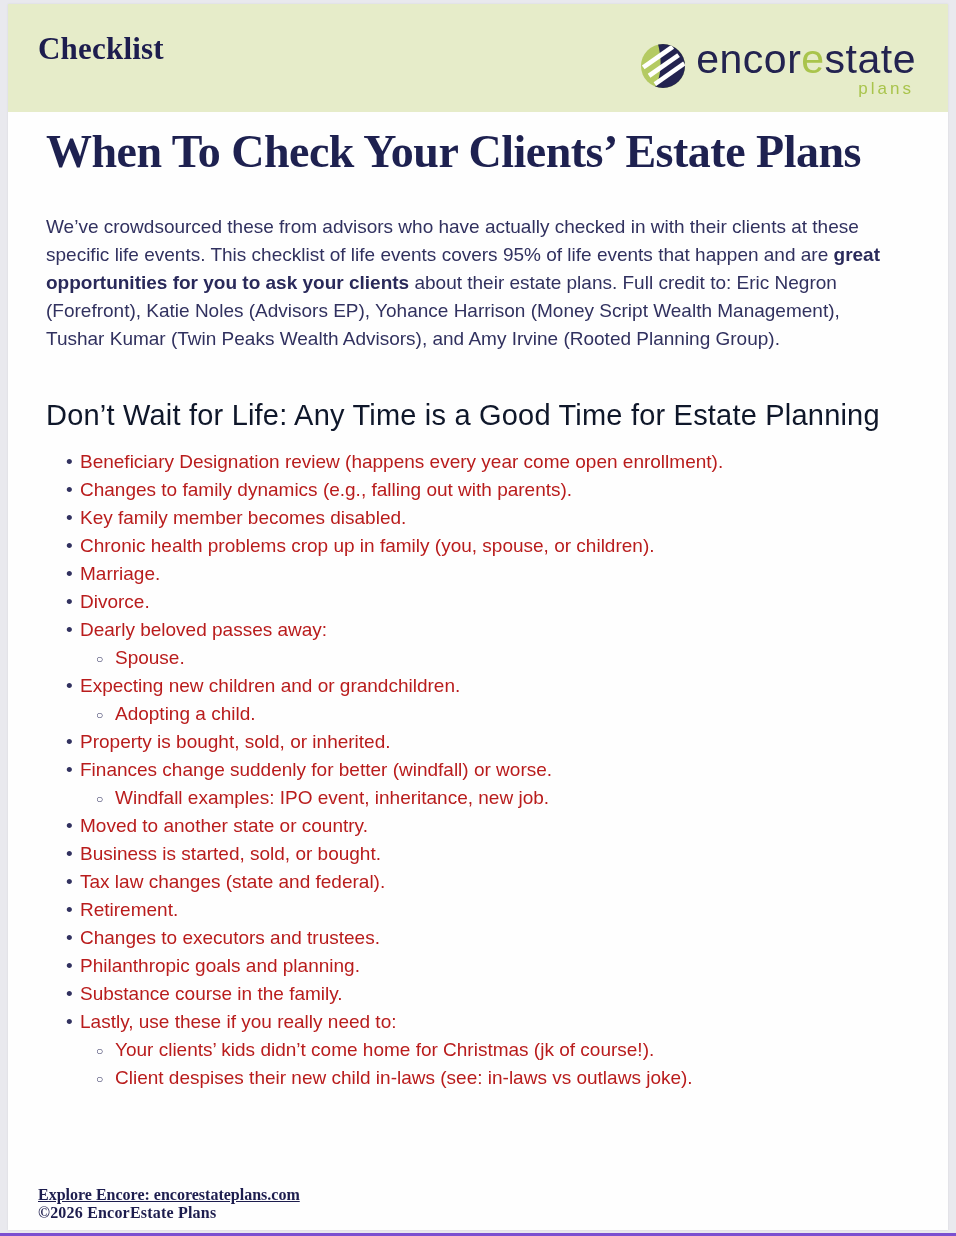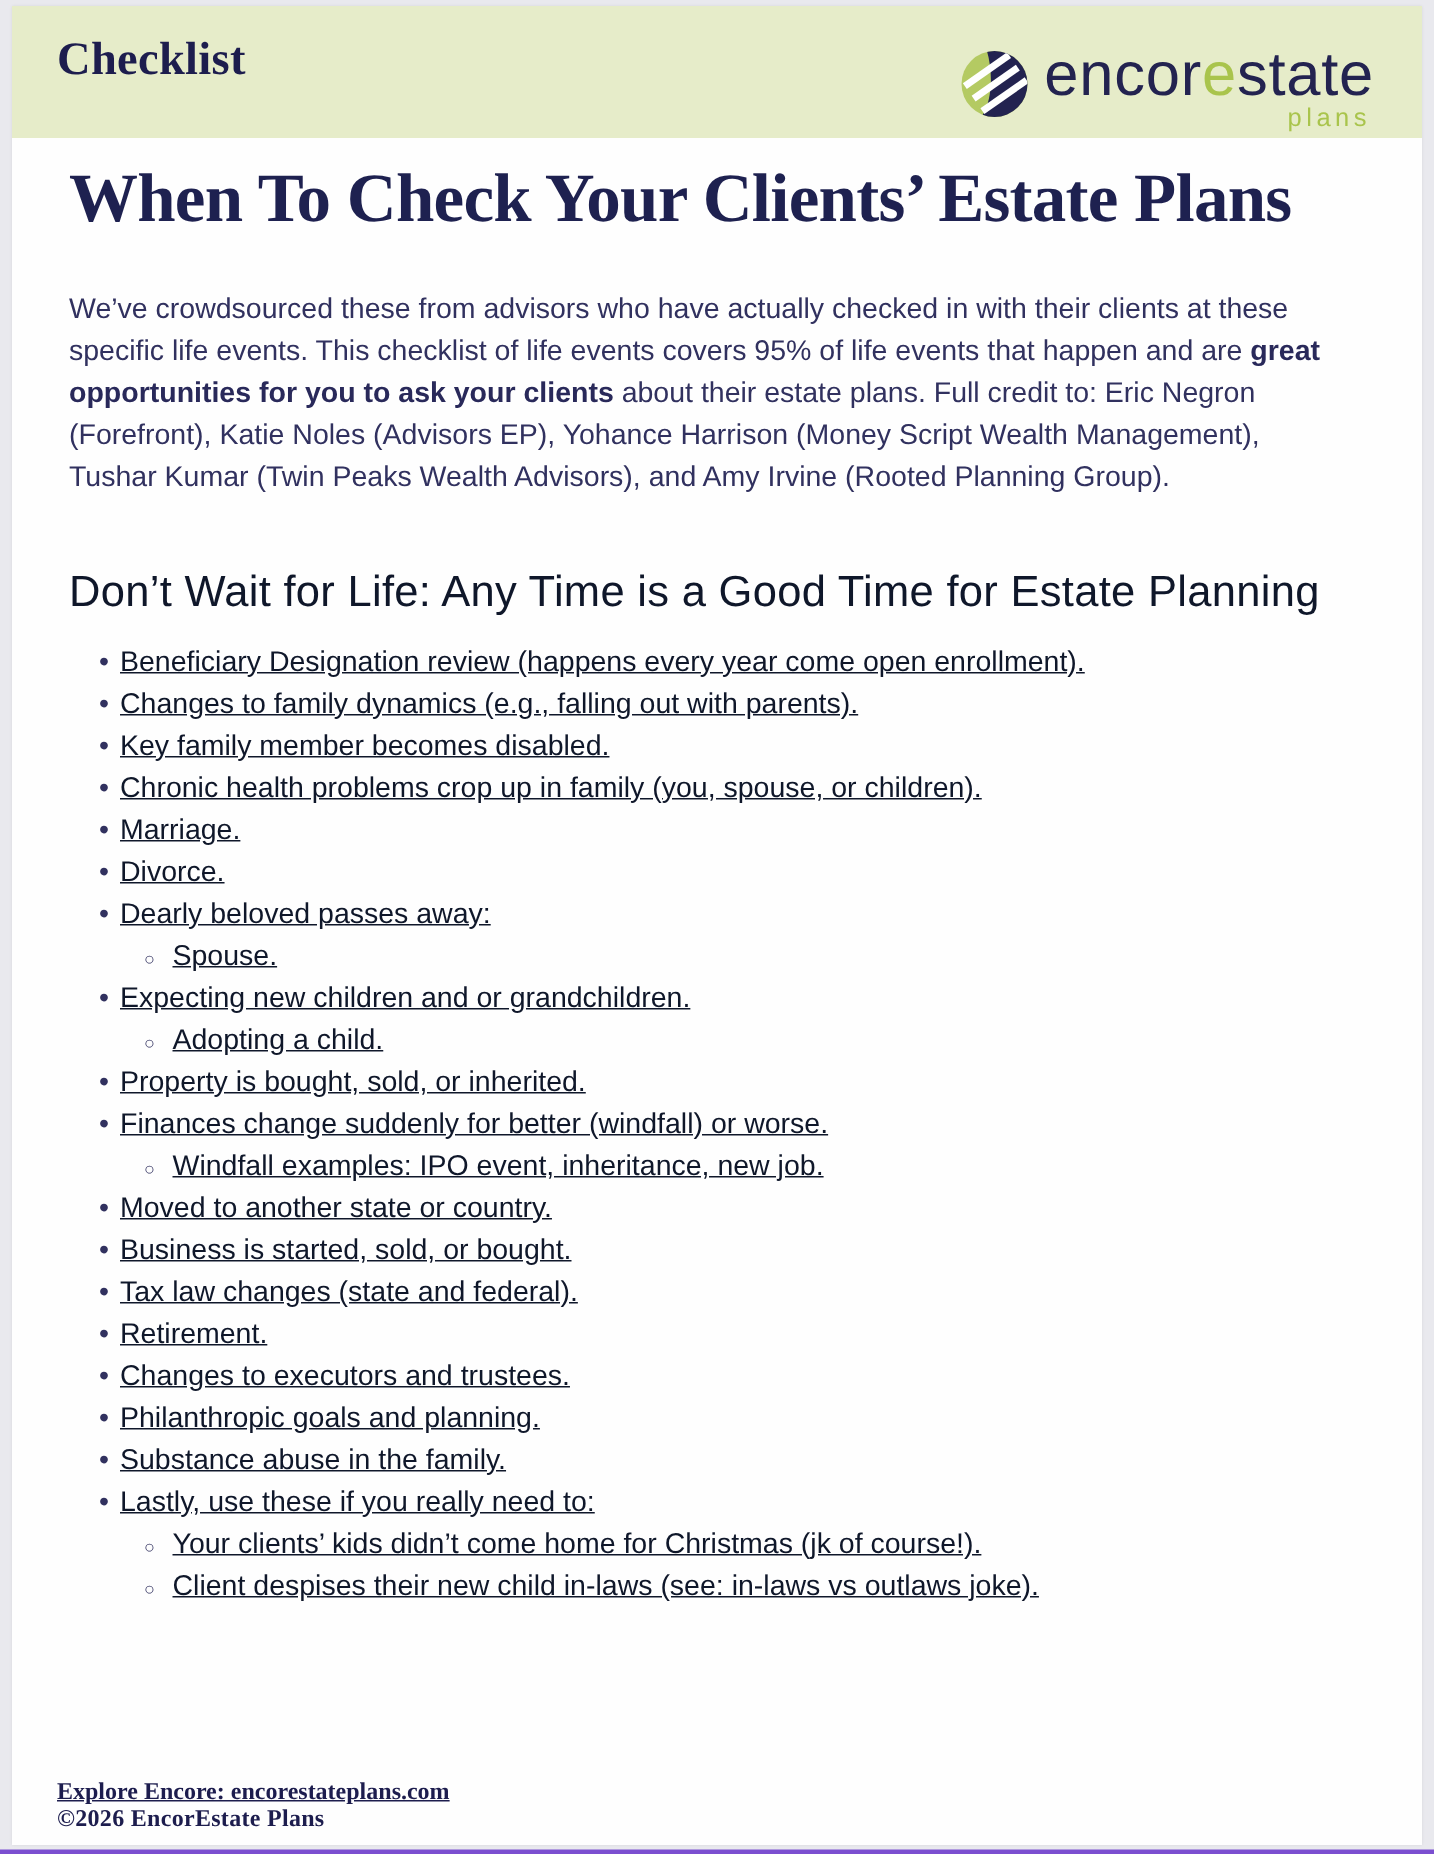--- a/index.html
+++ b/index.html
@@ -12,21 +12,21 @@
   }
   .page {
     position:absolute;
     left:8px; right:8px; top:4px;
     height:1226px;
     background:#fefefe;
     box-shadow:0 0 2px rgba(0,0,0,.08);
   }
   
   .header {
-    height:88px;
+    height:108px;
     background:#e6ecc9;
     display:flex;
     align-items:center;
     justify-content:space-between;
     padding:0 32px 0 30px;
   }
   .doc-type {
     font-family:"Liberation Serif", serif;
     font-weight:bold;
     font-size:31px;
@@ -76,22 +76,21 @@
     font-size:29px;
     font-weight:500;
     color:#0f172a;
     letter-spacing:.2px;
   }
   ul.events { list-style:none; margin-top:16px; }
   ul.events li {
     position:relative;
     font-size:19px;
     line-height:28px;
-    color:#0f172a;
-    text-decoration:underline;
+    color:#b91c1c;
   }
   li.l1 { padding-left:34px; }
   li.l1::before {
     content:"\2022";
     position:absolute; left:20px; top:0;
     color:#31315f; font-size:19px;
   }
   li.l2 { padding-left:69px; }
   li.l2::before {
     content:"\25CB";
@@ -178,21 +177,21 @@
         <li class="l2">Adopting a child.</li>
         <li class="l1">Property is bought, sold, or inherited.</li>
         <li class="l1">Finances change suddenly for better (windfall) or worse.</li>
         <li class="l2">Windfall examples: IPO event, inheritance, new job.</li>
         <li class="l1">Moved to another state or country.</li>
         <li class="l1">Business is started, sold, or bought.</li>
         <li class="l1">Tax law changes (state and federal).</li>
         <li class="l1">Retirement.</li>
         <li class="l1">Changes to executors and trustees.</li>
         <li class="l1">Philanthropic goals and planning.</li>
-        <li class="l1">Substance abuse in the family.</li>
+        <li class="l1">Substance course in the family.</li>
         <li class="l1">Lastly, use these if you really need to:</li>
         <li class="l2">Your clients’ kids didn’t come home for Christmas (jk of course!).</li>
         <li class="l2">Client despises their new child in-laws (see: in-laws vs outlaws joke).</li>
       </ul>
   </div>
 
   <div class="footer">
     <span class="footer-link">Explore Encore: encorestateplans.com</span>
     <span class="footer-copy">©2026 EncorEstate Plans</span>
   </div>

